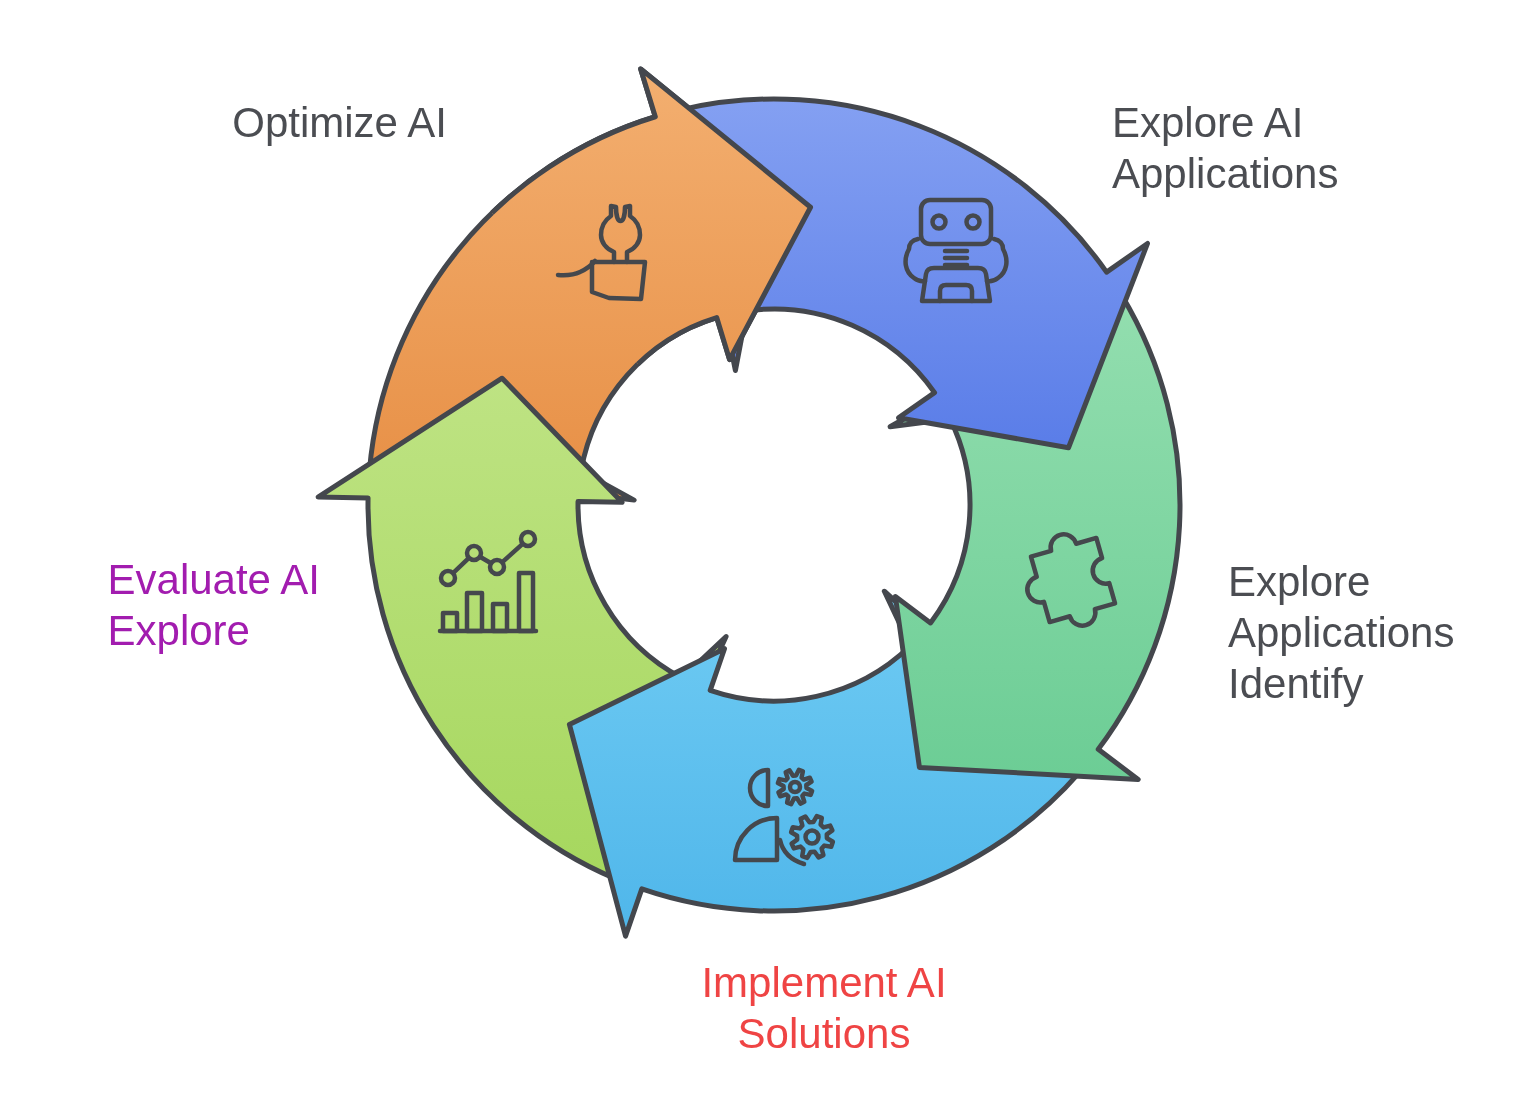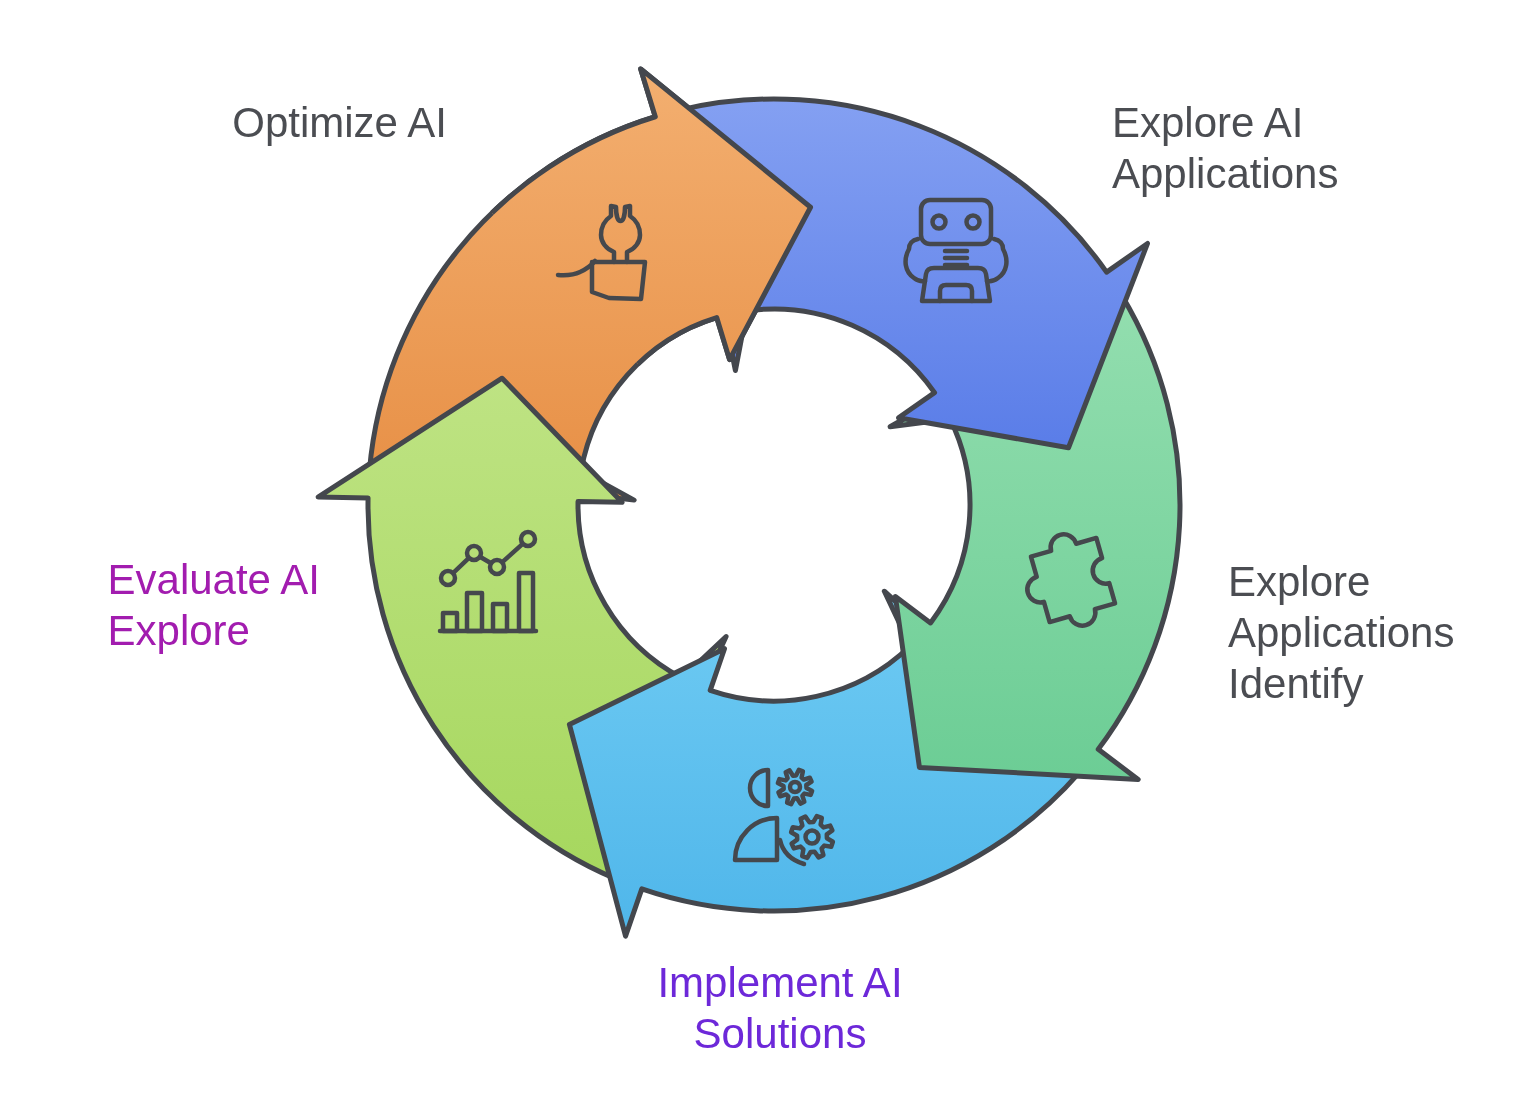--- a/index.html
+++ b/index.html
@@ -124,18 +124,18 @@
     <span class="line">Explore</span>
     <span class="line">Applications</span>
     <span class="line">Identify</span>
   </div>
 
   <div class="label align-right" style="right: 1214px; top: 554px; color: #a21caf; margin-left: 28px;">
     <span class="line">Evaluate AI</span>
     <span class="line">Explore</span>
   </div>
 
-  <div class="label align-center" style="left: 780px; top: 957px; color: #6d28d9;">
+  <div class="label align-center" style="left: 824px; top: 957px; color: #ef4444;">
     <span class="line">Implement AI</span>
     <span class="line">Solutions</span>
   </div>
 
 </div>
 
 </body></html>

